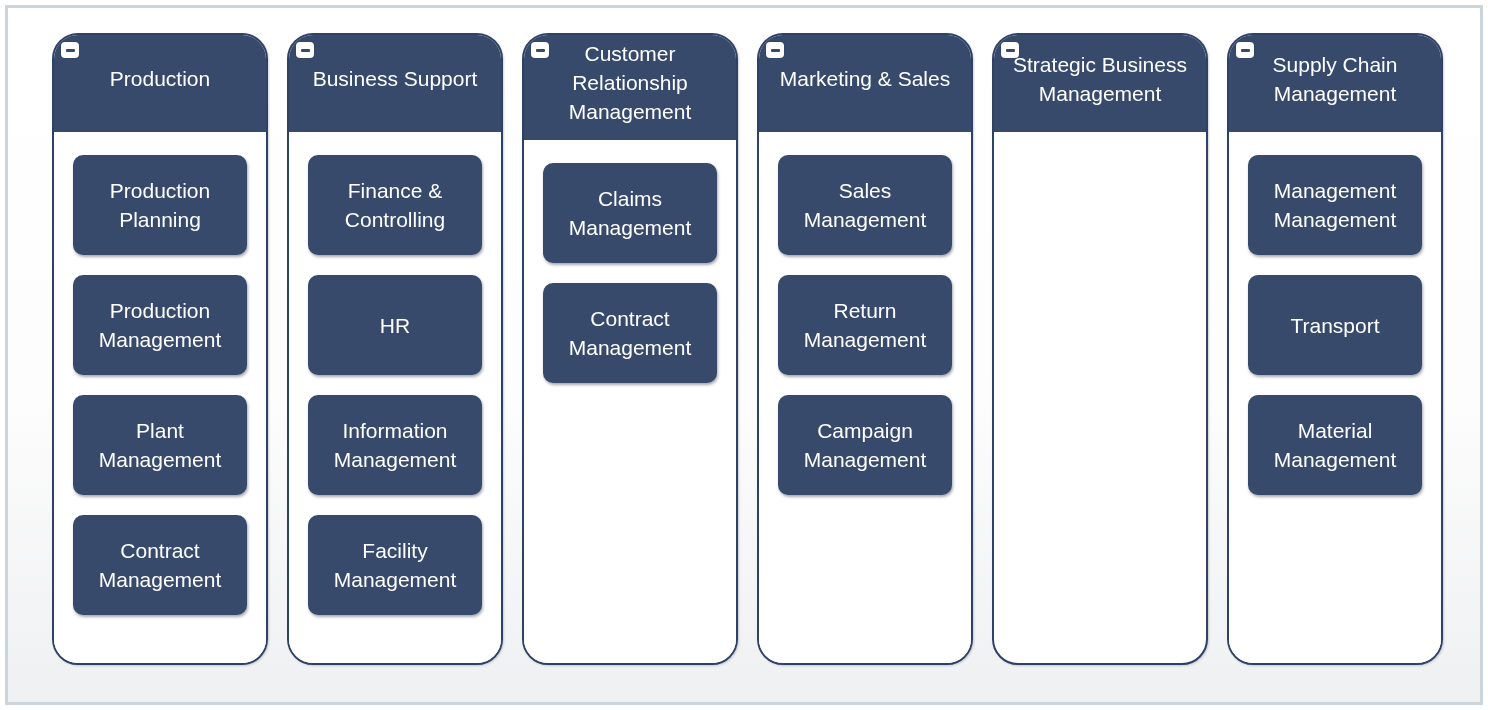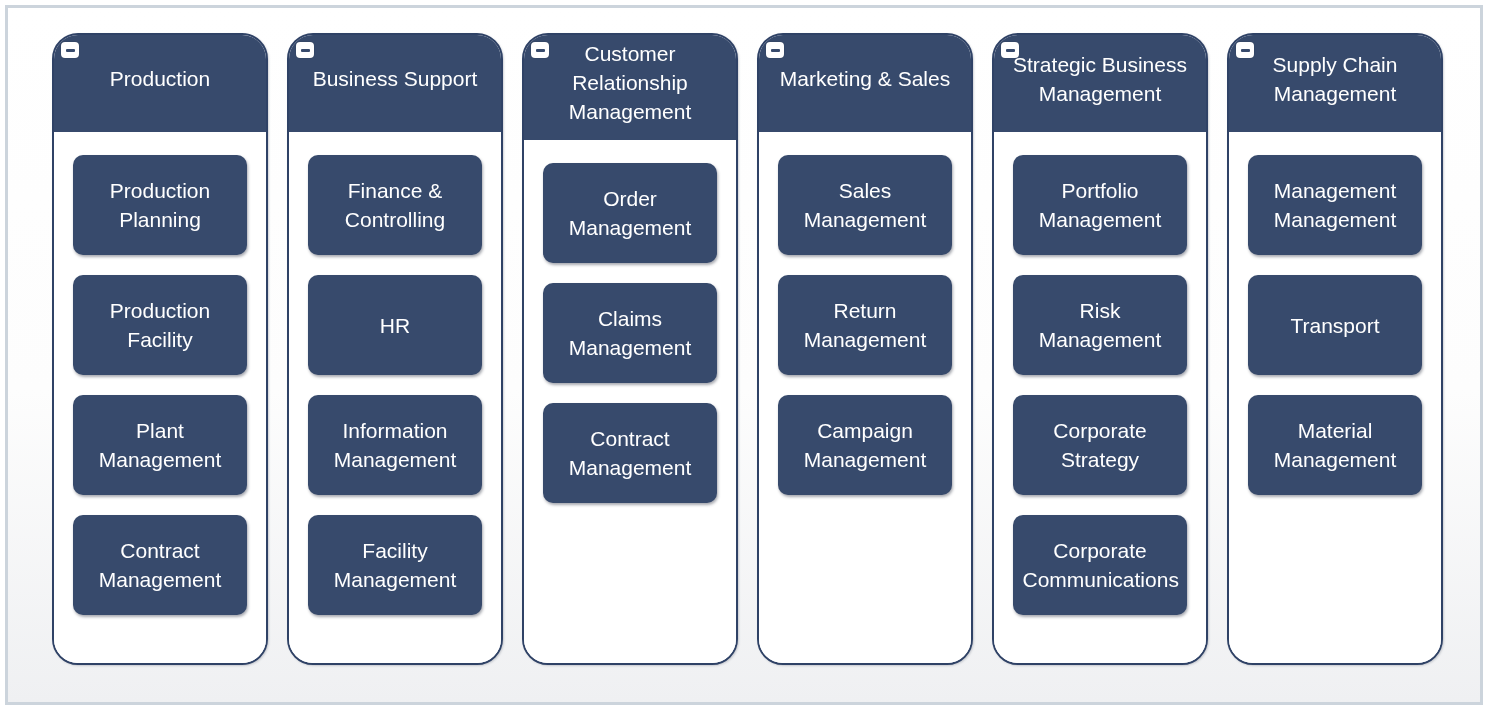--- a/index.html
+++ b/index.html
@@ -92,21 +92,21 @@
         <span class="dash"></span>
       </span>
       <span class="group-title">Production</span>
     </div>
     <div class="group-body">
 
     <div class="capability-node">
         <span class="capability-label">Production Planning</span>
       </div>
             <div class="capability-node">
-        <span class="capability-label">Production Facility</span>
+        <span class="capability-label">Production Management</span>
       </div>
             <div class="capability-node">
         <span class="capability-label">Plant Management</span>
       </div>
             <div class="capability-node">
         <span class="capability-label">Contract Management</span>
       </div>
           </div>
   </div>
 
@@ -136,23 +136,20 @@
 
   <div class="group-column">
     <div class="group-header">
       <span class="collapse-toggle">
         <span class="dash"></span>
       </span>
       <span class="group-title">Customer Relationship Management</span>
     </div>
     <div class="group-body">
 
-    <div class="capability-node">
-        <span class="capability-label">Order Management</span>
-      </div>
             <div class="capability-node">
         <span class="capability-label">Claims Management</span>
       </div>
             <div class="capability-node">
         <span class="capability-label">Contract Management</span>
       </div>
           </div>
   </div>
 
   <div class="group-column">
@@ -176,35 +173,20 @@
           </div>
   </div>
 
   <div class="group-column">
     <div class="group-header">
       <span class="collapse-toggle">
         <span class="dash"></span>
       </span>
       <span class="group-title">Strategic Business Management</span>
     </div>
-    <div class="group-body">
-
-    <div class="capability-node">
-        <span class="capability-label">Portfolio Management</span>
-      </div>
-            <div class="capability-node">
-        <span class="capability-label">Risk Management</span>
-      </div>
-            <div class="capability-node">
-        <span class="capability-label">Corporate Strategy</span>
-      </div>
-            <div class="capability-node">
-        <span class="capability-label">Corporate Communications</span>
-      </div>
-          </div>
   </div>
 
   <div class="group-column">
     <div class="group-header">
       <span class="collapse-toggle">
         <span class="dash"></span>
       </span>
       <span class="group-title">Supply Chain Management</span>
     </div>
     <div class="group-body">

